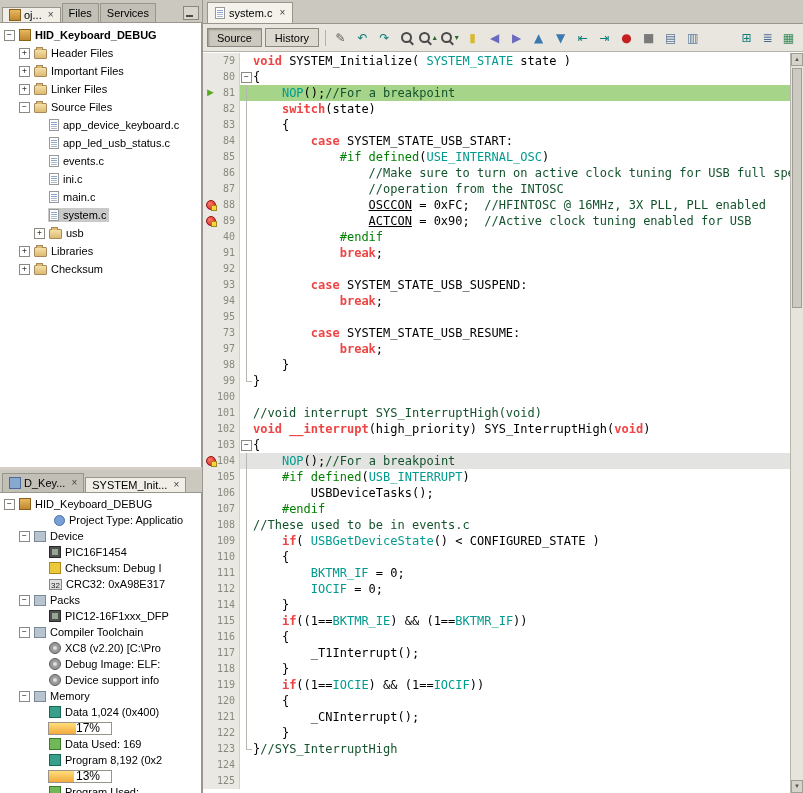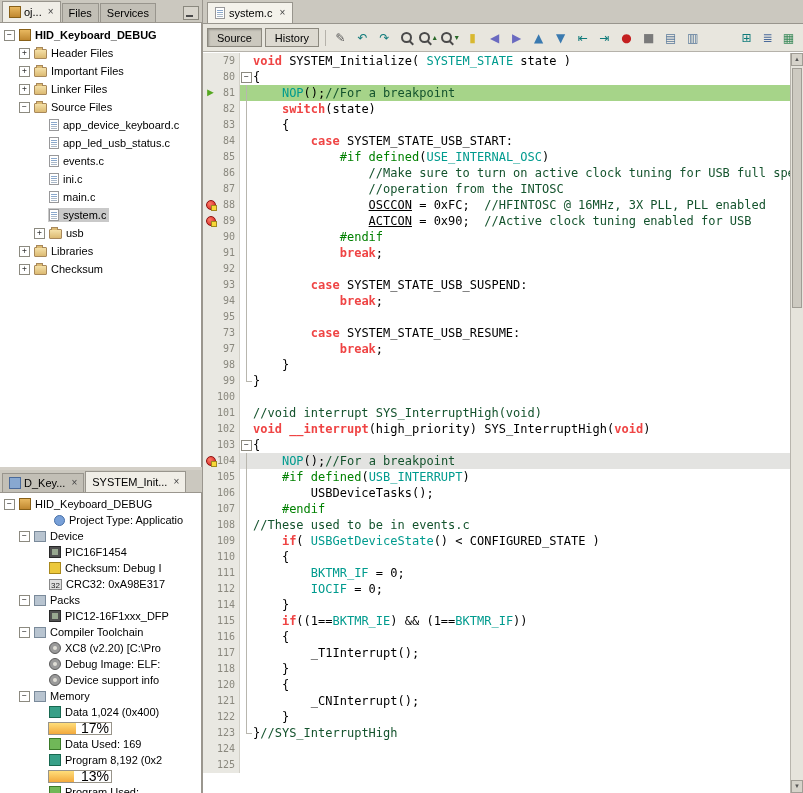--- a/index.html
+++ b/index.html
@@ -5,21 +5,21 @@
   html,body{margin:0;padding:0}
   body{width:803px;height:793px;position:relative;overflow:hidden;background:#D4D0C8;
        font-family:"Liberation Sans",sans-serif;font-size:11px;color:#000}
   
   #lt{position:absolute;left:0;top:0;width:202px;height:467px;background:#D4D0C8}
   #lb{position:absolute;left:0;top:470px;width:202px;height:323px;background:#D4D0C8}
   .tabbar{position:relative;height:23px;display:flex;align-items:flex-end;padding:2px 2px 0 2px;
           box-sizing:border-box;border-bottom:1px solid #9A968E;background:#CBC8BF}
   .wtab{display:flex;align-items:center;gap:3px;padding:2px 6px;margin-right:1px;height:19px;
         box-sizing:border-box;background:#C2BFB6;border:1px solid #98958D;border-bottom:none;white-space:nowrap}
-  .wtab.active{background:#F0EEE7;height:21px}
+  .wtab.active{background:#F0EEE7;height:15px}
   .tclose{font-size:10px;color:#444;margin-left:3px;line-height:10px}
   .minbtn{position:absolute;right:3px;top:6px;width:14px;height:12px;border:1px solid #8A887E;background:#D8D5CC}
   .minbtn::after{content:"";position:absolute;left:2px;bottom:2px;width:7px;height:2px;background:#4A4A4A}
   .treebox{position:absolute;top:23px;left:0;right:0;bottom:0;background:#fff;border-right:1px solid #9A968E;
            overflow:hidden;padding-top:3px;box-sizing:border-box}
   .trow{display:flex;align-items:center;height:18px;gap:3px;font-size:11px;white-space:nowrap;box-sizing:border-box}
   #lb-tree .trow{height:16px}
   #lt-tree .root .lbl{font-weight:bold}
   .hd{width:9px;height:9px;flex:none;border:1px solid #8C8A80;background:#fff;font:8px/8px "DejaVu Sans Mono",monospace;
       text-align:center;color:#333;box-sizing:content-box}
@@ -45,21 +45,21 @@
   .i-checksum{width:12px;height:12px;background:#ECC83C;border:1px solid #A8881C}
   .i-crc{width:13px;height:11px;background:#E0E0E0;border:1px solid #888;font-size:8px;line-height:11px;
          text-align:center;color:#222}
   .i-gear{width:12px;height:12px;border-radius:50%;background:#9A9A9A;border:1px solid #5A5A5A;position:relative}
   .i-gear::before{content:"";position:absolute;left:3px;top:3px;right:3px;bottom:3px;border-radius:50%;background:#E0DED6}
   .i-mem{width:12px;height:12px;background:#38A088;border:1px solid #186850}
   .i-mem2{width:12px;height:12px;background:#70B858;border:1px solid #3A7A28}
   
   .bar{width:64px;height:13px;border:1px solid #98948A;background:#fff;position:relative;box-sizing:border-box;flex:none}
   .bar-fill{position:absolute;left:0;top:0;bottom:0;background:linear-gradient(180deg,#FFDE7A,#F2A93C)}
-  .bar-label{position:absolute;right:2px;top:0;font-size:14px;line-height:11px;color:#000}
+  .bar-label{position:absolute;right:11px;top:0;font-size:12px;line-height:11px;color:#000}
   #splitter-h{position:absolute;left:0;top:467px;width:202px;height:3px;background:#D4D0C8}
   
   #ed{position:absolute;left:202px;top:0;width:601px;height:793px;background:#fff;
       border-left:1px solid #9A968E;box-sizing:border-box}
   #ed-tabs{height:24px;background:#CBC8BF;border-bottom:1px solid #98958D;display:flex;align-items:flex-end;
            padding:2px 2px 0 4px;box-sizing:border-box}
   .etab{display:flex;align-items:center;gap:4px;background:#F4F2EB;border:1px solid #98958D;border-bottom:none;
         padding:2px 7px;font-size:11px;height:21px;box-sizing:border-box}
   #ed-toolbar{height:28px;background:#E8E6DE;border-bottom:1px solid #B5B2AA;display:flex;align-items:center;
               padding:0 4px;gap:1px;box-sizing:border-box}
@@ -553,21 +553,21 @@
           <span class="bp-ic"></span>
           <span class="num">89</span>
         </div>
         <div class="fold">
           <span class="fold-line"></span>
         </div>
         <div class="codeln"><span class="tk-p">                </span><span class="tk-u">ACTCON</span><span class="tk-p"> = 0x90;  </span><span class="tk-c">//Active clock tuning enabled for USB</span></div>
       </div>
       <div class="cl">
         <div class="gut">
-          <span class="num">90</span>
+          <span class="num">40</span>
         </div>
         <div class="fold">
           <span class="fold-line"></span>
         </div>
         <div class="codeln"><span class="tk-p">            </span><span class="tk-d">#endif</span></div>
       </div>
       <div class="cl">
         <div class="gut">
           <span class="num">91</span>
         </div>
@@ -797,20 +797,29 @@
         <div class="codeln"><span class="tk-p">        _T1Interrupt();</span></div>
       </div>
       <div class="cl">
         <div class="gut">
           <span class="num">118</span>
         </div>
         <div class="fold">
           <span class="fold-line"></span>
         </div>
         <div class="codeln"><span class="tk-p">    }</span></div>
+      </div>
+      <div class="cl">
+        <div class="gut">
+          <span class="num">119</span>
+        </div>
+        <div class="fold">
+          <span class="fold-line"></span>
+        </div>
+        <div class="codeln"><span class="tk-p">    </span><span class="tk-k">if</span><span class="tk-p">((1==</span><span class="tk-m">IOCIE</span><span class="tk-p">) &amp;&amp; (1==</span><span class="tk-m">IOCIF</span><span class="tk-p">))</span></div>
       </div>
       <div class="cl">
         <div class="gut">
           <span class="num">120</span>
         </div>
         <div class="fold">
           <span class="fold-line"></span>
         </div>
         <div class="codeln"><span class="tk-p">    {</span></div>
       </div>

